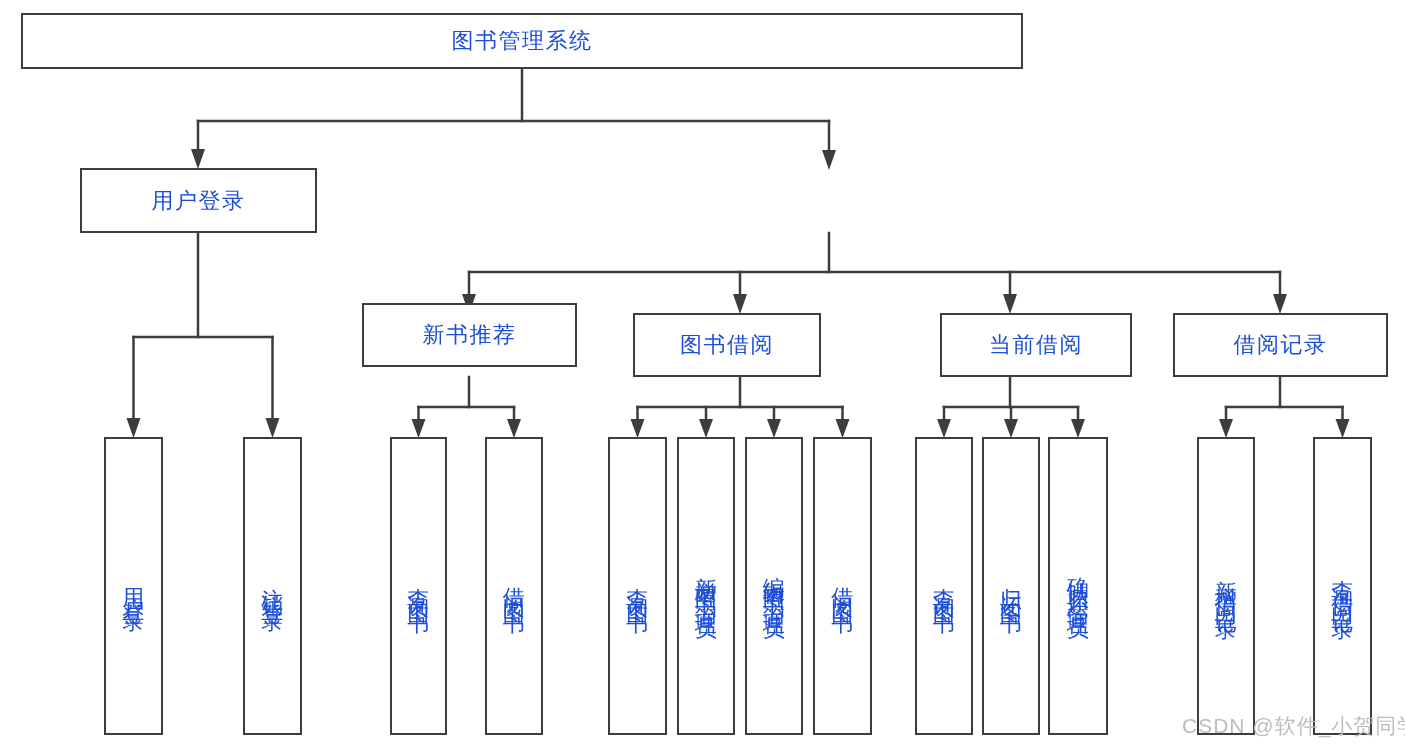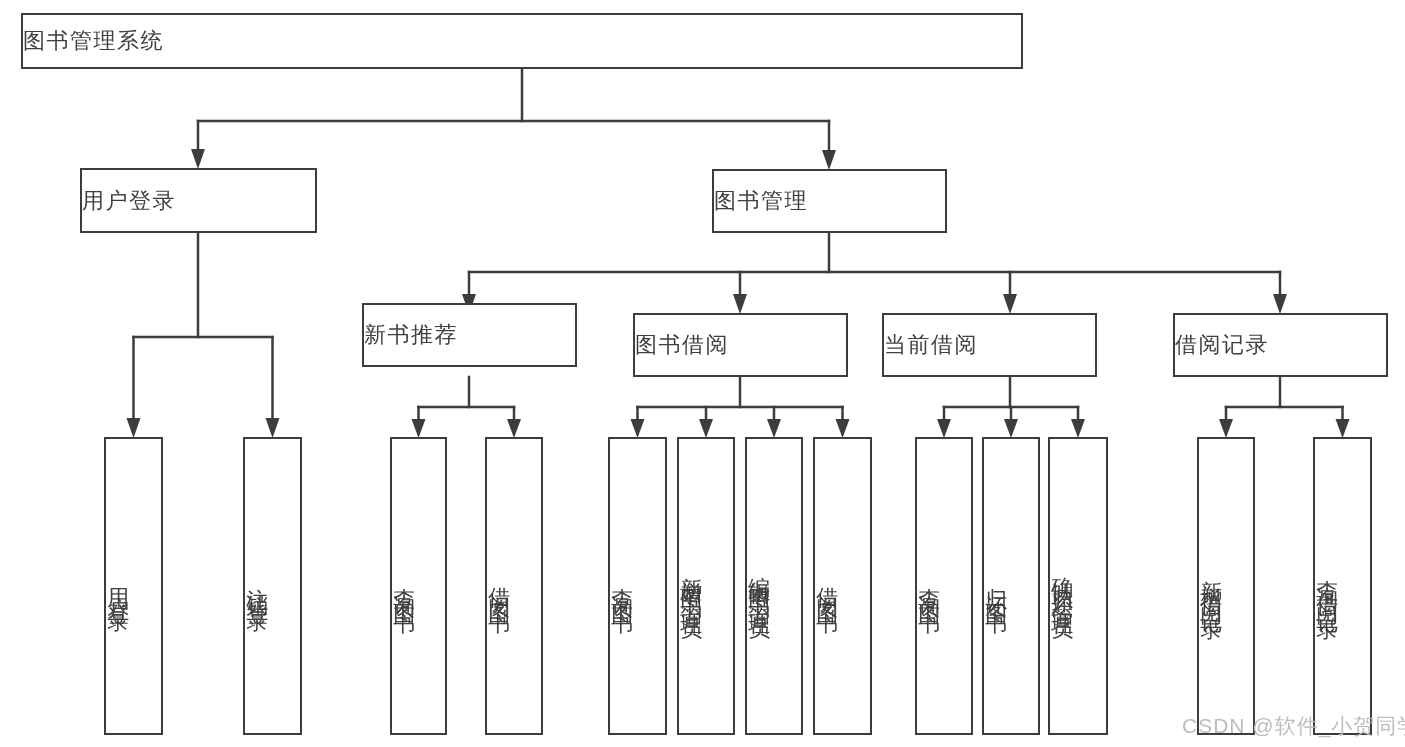--- a/index.html
+++ b/index.html
@@ -11,22 +11,22 @@
     font-family:"Liberation Sans","DejaVu Sans",sans-serif;
   }
   .connectors{
     position:absolute;left:0;top:0;width:1405px;height:747px;z-index:0;
   }
   .box{
     position:absolute;
     box-sizing:border-box;
     background:#ffffff;
     border:2.5px solid #3d3d3d;
-    display:flex;align-items:center;
-    color:#404040;
+    display:flex;align-items:center;justify-content:center;
+    color:#1d4ed8;
     z-index:1;
   }
   .hbox span{
     font-size:22px;
     letter-spacing:1.5px;
     white-space:nowrap;
   }
   .leaf{top:437px;height:298px;}
   .leaf span{
     writing-mode:vertical-rl;
@@ -120,31 +120,28 @@
     </g>
   </svg>
 
   <div class="box hbox" style="left:21px;top:13px;width:1002px;height:56px">
     <span>图书管理系统</span>
   </div>
 
   <div class="box hbox" style="left:80px;top:168px;width:237px;height:65px">
     <span>用户登录</span>
   </div>
-  <div class="box hbox" style="left:712px;top:169px;width:235px;height:64px">
-    <span>图书管理</span>
-  </div>
 
   <div class="box hbox" style="left:362px;top:303px;width:215px;height:64px">
     <span>新书推荐</span>
   </div>
-  <div class="box hbox" style="left:633px;top:313px;width:215px;height:64px">
+  <div class="box hbox" style="left:633px;top:313px;width:188px;height:64px">
     <span>图书借阅</span>
   </div>
-  <div class="box hbox" style="left:882px;top:313px;width:215px;height:64px">
+  <div class="box hbox" style="left:940px;top:313px;width:192px;height:64px">
     <span>当前借阅</span>
   </div>
   <div class="box hbox" style="left:1173px;top:313px;width:215px;height:64px">
     <span>借阅记录</span>
   </div>
 
   <div class="box leaf" style="left:104px;width:59px">
     <span>用户登录</span>
   </div>
   <div class="box leaf" style="left:243px;width:59px">

